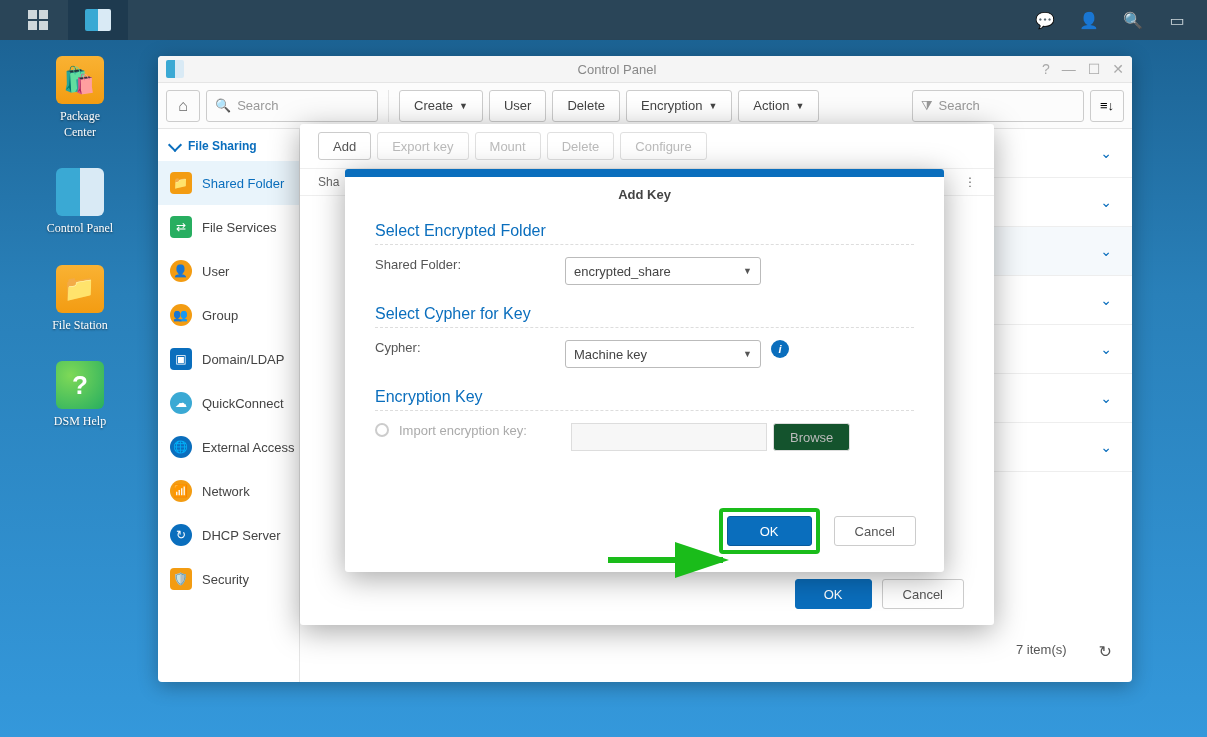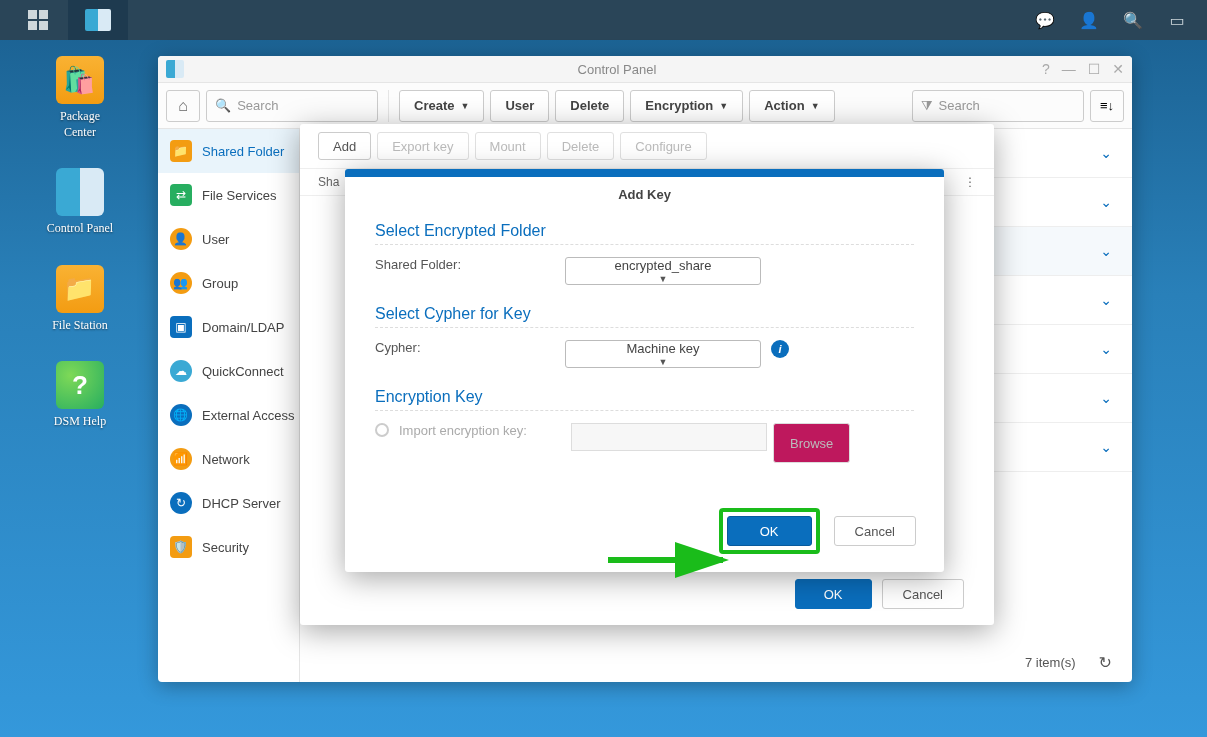--- a/index.html
+++ b/index.html
@@ -31,41 +31,41 @@
 .titlebar { height: 27px; background: #f5f5f5; border-bottom: 1px solid #e5e5e5; display: flex; align-items: center; padding: 0 8px; color: #777; font-size: 13px; }
 .titlebar .t-icon { width: 18px; height: 18px; background: linear-gradient(to right, #3aa9d4 50%, #d9eaf5 50%); border-radius: 2px; margin-right: 8px; }
 .titlebar .t-title { flex: 1; text-align: center; font-size: 13px; color: #888; }
 .win-controls { display: flex; gap: 12px; color: #aaa; font-size: 14px; }
 .win-controls span { cursor: pointer; }
 
 .toolbar { height: 46px; background: #fcfcfc; border-bottom: 1px solid #e5e5e5; display: flex; align-items: center; padding: 0 8px; gap: 6px; }
 .tb-home { width: 34px; height: 32px; border: 1px solid #ccc; border-radius: 3px; display: flex; align-items: center; justify-content: center; color: #666; cursor: pointer; font-size:16px; }
 .tb-search { width: 172px; height: 32px; border: 1px solid #ccc; border-radius: 3px; display: flex; align-items: center; padding: 0 8px; color: #999; font-size: 13px; gap: 6px; }
 .tb-sep { width: 1px; height: 32px; background: #e5e5e5; margin: 0 4px; }
-.tb-btn { height: 32px; padding: 0 14px; border: 1px solid #ccc; border-radius: 3px; display: flex; align-items: center; font-size: 13px; color: #444; cursor: pointer; background:#fff;font-weight:bold; }
+.tb-btn { height: 32px; padding: 0 14px; border: 1px solid #ccc; border-radius: 3px; display: flex; align-items: center; font-size: 13px; color: #444; cursor: pointer; background:#fff; }
 .tb-btn .caret { margin-left: 6px; font-size: 9px; }
 .tb-right-search { margin-left: auto; width: 172px; height: 32px; border: 1px solid #ccc; border-radius: 3px; display: flex; align-items: center; padding: 0 8px; color: #999; font-size: 13px; gap: 6px; }
 .tb-sort { width: 34px; height: 32px; border: 1px solid #ccc; border-radius: 3px; display: flex; align-items: center; justify-content: center; font-size: 13px; cursor: pointer; }
 
 .content { display: flex; height: calc(100% - 73px); }
 .sidebar { width: 142px; border-right: 1px solid #e5e5e5; overflow: hidden; }
 .side-section { padding: 10px 12px 8px; color: #0a6ebd; font-size: 12px; font-weight: bold; display: flex; align-items: center; gap: 8px; cursor: pointer; }
 .side-section::before { content: ''; width: 8px; height: 8px; border-left: 2px solid #0a6ebd; border-bottom: 2px solid #0a6ebd; transform: rotate(-45deg); margin-top:-3px; }
 .side-item { display: flex; align-items: center; padding: 11px 12px; gap: 10px; font-size: 13px; color: #444; cursor: pointer; white-space: nowrap; overflow: hidden; }
 .side-item.active { background: #e9f4fb; color: #0a6ebd; }
 .side-ic { width: 22px; height: 22px; border-radius: 4px; flex-shrink: 0; display: flex; align-items: center; justify-content: center; color: #fff; font-size: 12px; }
 .ic-sf { background: #f39c12; } .ic-fsv { background: #27ae60; } .ic-usr { background: #f39c12; border-radius:50%; }
 .ic-grp { background: #f39c12; border-radius:50%; } .ic-dom { background: #0a6ebd; }
 .ic-qc { background: #3aa9d4; border-radius:50%; } .ic-ea { background: #0a6ebd; border-radius:50%; }
 .ic-nw { background: #f39c12; border-radius:50%; } .ic-dhcp { background: #0a6ebd; border-radius:50%; } .ic-sec { background: #f39c12; }
 
 .main { flex: 1; position: relative; overflow: hidden; }
 .accordion-row { height: 49px; border-bottom: 1px solid #eee; display: flex; align-items: center; padding: 0 20px; justify-content: flex-end; }
 .chev { color: #0a6ebd; font-size: 14px; cursor: pointer; }
-.footer-status { position: absolute; bottom: 0; right: 0; height: 40px; display: flex; align-items: center; padding: 0 20px; font-size: 13px; color: #555; gap: 23px; }
+.footer-status { position: absolute; bottom: 0; right: 0; height: 40px; display: flex; align-items: flex-start; padding: 0 20px; font-size: 13px; color: #555; gap: 32px; }
 .refresh { font-size: 16px; cursor: pointer; color: #555; }
 
 
 .km-modal { position: absolute; top: 124px; left: 300px; width: 694px; height: 501px; background: #fff; border-radius: 3px; box-shadow: 0 6px 30px rgba(0,0,0,.35); }
 .km-title { text-align: center; padding: 12px 0 8px; color: #777; font-size: 13px; font-weight: bold; border-bottom: 1px solid #eee; }
 .km-toolbar { display: flex; gap: 6px; padding: 8px 18px; border-bottom: 1px solid #eee; }
 .km-btn { height: 28px; padding: 0 14px; border: 1px solid #ccc; border-radius: 3px; display: flex; align-items: center; font-size: 13px; color: #555; cursor: pointer; background:#fff; }
 .km-btn.disabled { color: #bbb; border-color: #e0e0e0; }
 .km-header { display: flex; padding: 6px 18px; font-size: 12px; color: #666; border-bottom: 1px solid #eee; align-items: center; }
 .km-header .menu-dots { margin-left: auto; cursor: pointer; }
@@ -74,29 +74,29 @@
 .btn-cancel { background: #fff; color: #555; border: 1px solid #ccc; height: 30px; padding: 0 20px; border-radius: 3px; cursor: pointer; font-size: 13px; }
 
 
 .ak-dialog { position: absolute; top: 169px; left: 345px; width: 599px; height: 403px; background: #fff; border-radius: 3px; box-shadow: 0 6px 30px rgba(0,0,0,.35); }
 .ak-titlebar { height: 8px; background: linear-gradient(to bottom, #0a6ebd, #0a6ebd); border-radius: 3px 3px 0 0; }
 .ak-title { text-align: center; padding: 10px 0; font-weight: bold; font-size: 13px; color: #444; }
 .ak-body { padding: 4px 30px; font-size: 13px; color: #444; }
 .ak-sect { color: #0a6ebd; font-size: 16px; padding: 6px 0 4px; border-bottom: 1px dashed #ddd; margin-bottom: 12px; }
 .ak-row { display: flex; align-items: flex-start; margin-bottom: 14px; }
 .ak-label { width: 190px; font-size: 13px; color: #555; }
-.ak-select { width: 196px; height: 28px; border: 1px solid #bbb; border-radius: 3px; padding: 0 8px; display: flex; align-items: center; justify-content: space-between; font-size: 13px; cursor: pointer; background:#fff;flex-direction:column; }
+.ak-select { width: 196px; height: 28px; border: 1px solid #bbb; border-radius: 3px; padding: 0 8px; display: flex; align-items: center; justify-content: space-between; font-size: 13px; cursor: pointer; background:#fff; }
 .ak-select .dd { font-size: 9px; color: #555; }
 .ak-info { width: 18px; height: 18px; background: #0a6ebd; color: #fff; border-radius: 50%; font-size: 11px; display: flex; align-items: center; justify-content: center; margin-left: 10px; font-style: italic; font-weight: bold; }
 .ak-radio { width: 14px; height: 14px; border: 2px solid #0a6ebd; border-radius: 50%; margin-right: 10px; display: inline-flex; align-items: center; justify-content: center; flex-shrink:0;}
 .ak-radio.checked::after { content:''; width: 6px; height: 6px; background: #0a6ebd; border-radius: 50%; }
 .ak-radio.unchecked { border-color: #ccc; }
 .ak-input { width: 196px; height: 28px; border: 1px solid #0a6ebd; padding: 0 8px; font-size: 13px; letter-spacing: 2px; }
 .ak-input-dis { width: 196px; height: 28px; border: 1px solid #ddd; background: #f7f7f7; }
-.ak-browse { height: 40px; padding: 0 16px; border: 1px solid #ddd; border-radius: 3px; color: #bbb; margin-left: 6px; font-size: 13px; background:#be185d; }
+.ak-browse { height: 28px; padding: 0 16px; border: 1px solid #ddd; border-radius: 3px; color: #bbb; margin-left: 6px; font-size: 13px; background:#14532d; }
 .ak-footer { position: absolute; bottom: 18px; right: 28px; display: flex; gap: 14px; align-items: center; }
 .ak-ok-wrap { border: 4px solid #1abc1a; padding: 4px; border-radius: 4px; }
 .ak-ok { background: #0a6ebd; color: #fff; border: 1px solid #085a9d; height: 30px; padding: 0 32px; border-radius: 3px; cursor: pointer; font-size: 13px; }
 .ak-cancel { background: #fff; color: #555; border: 1px solid #ccc; height: 30px; padding: 0 20px; border-radius: 3px; cursor: pointer; font-size: 13px; }
 
 .arrow { position: absolute; top: 540px; left: 608px; color: #1abc1a; pointer-events: none; }
 .arrow svg { width: 130px; height: 40px; }
 </style>
 </head>
 <body>
@@ -176,20 +176,21 @@
         <span class="caret">▼</span>
       </div>
     <div class="tb-right-search">
         <span>⧩</span>
         <span>Search</span>
       </div>
     <div class="tb-sort">≡↓</div>
   </div>
   <div class="content">
     <div class="sidebar">
+      <div class="side-section">File Sharing</div>
       <div class="side-item active">
           <div class="side-ic ic-sf">📁</div>
           <span>Shared Folder</span>
         </div>
       <div class="side-item">
           <div class="side-ic ic-fsv">⇄</div>
           <span>File Services</span>
         </div>
       <div class="side-item">
           <div class="side-ic ic-usr">👤</div>

